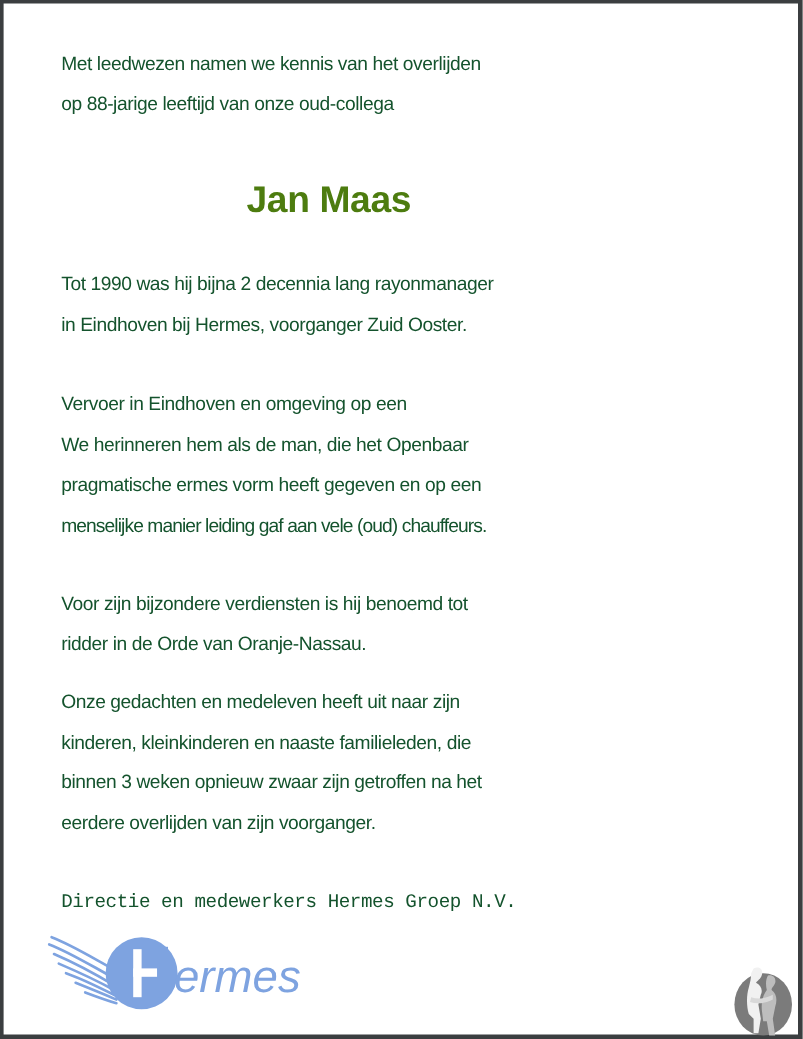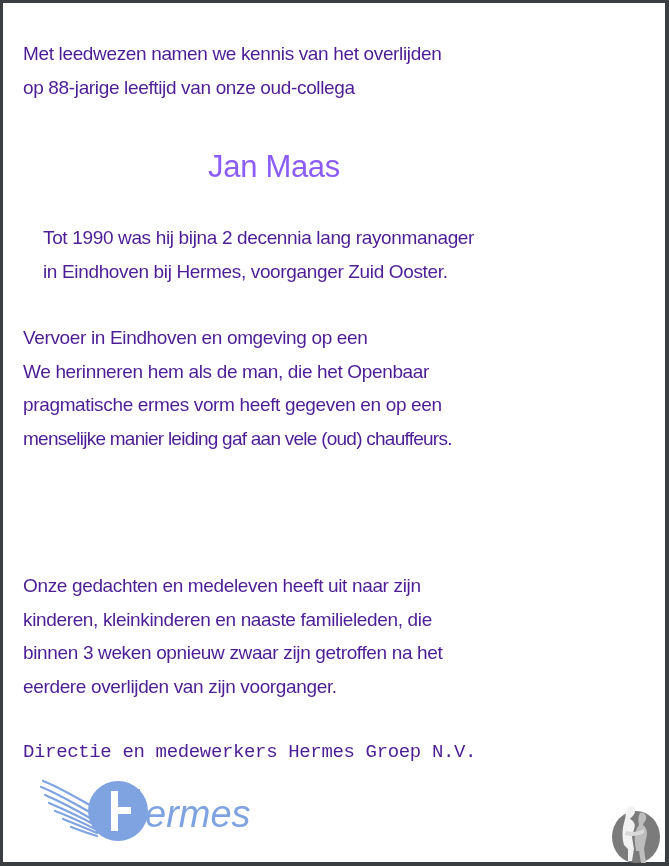--- a/index.html
+++ b/index.html
@@ -20,39 +20,39 @@
       border-top: 3px solid #3b3e40;
       border-left: 3px solid #3b3e40;
       border-right: 4px solid #3b3e40;
       border-bottom: 4px solid #3b3e40;
       background: #ffffff;
       color: #2e2e2e;
       font-family: "Liberation Sans", sans-serif;
     }
     .text {
       position: absolute;
-      left: 20px;
+      left: 48px;
       margin: 0;
-      font-size: 19px;
+      font-size: 16px;
       line-height: 33.5px;
       letter-spacing: -0.35px;
-      color: #4c1d95;
+      color: #14532d;
       white-space: nowrap;
     }
     .text span { display: block; }
     .name {
       position: absolute;
       left: 0;
       width: 542px;
       top: 144px;
       text-align: center;
-      font-weight: normal;
+      font-weight: bold;
       font-size: 31px;
       line-height: 40px;
-      color: #8b5cf6;
+      color: #4d7c0f;
       letter-spacing: -0.3px;
     }
     .logo {
       position: absolute;
       left: 36px;
       top: 772px;
       width: 230px;
       height: 70px;
     }
     .memorial-icon {
@@ -68,32 +68,36 @@
 
 <div class="frame">
 
   <p class="text" style="top:34px;">
     <span>Met leedwezen namen we kennis van het overlijden</span>
     <span>op 88-jarige leeftijd van onze oud-collega</span>
   </p>
 
   <div class="name">Jan Maas</div>
 
-  <p class="text" style="top:218px;margin-left:20px;">
+  <p class="text" style="top:218px;">
     <span>Tot 1990 was hij bijna 2 decennia lang rayonmanager</span>
     <span>in Eindhoven bij Hermes, voorganger Zuid Ooster.</span>
   </p>
 
   <p class="text" style="top:318px;">
     <span>Vervoer in Eindhoven en omgeving op een</span>
     <span>We herinneren hem als de man, die het Openbaar</span>
     <span>pragmatische ermes vorm heeft gegeven en op een</span>
     <span style="letter-spacing:-0.75px;">menselijke manier leiding gaf aan vele (oud) chauffeurs.</span>
   </p>
 
+  <p class="text" style="top:484px;">
+    <span>Voor zijn bijzondere verdiensten is hij benoemd tot</span>
+    <span>ridder in de Orde van Oranje-Nassau.</span>
+  </p>
 
   <p class="text" style="top:566px;">
     <span>Onze gedachten en medeleven heeft uit naar zijn</span>
     <span>kinderen, kleinkinderen en naaste familieleden, die</span>
     <span>binnen 3 weken opnieuw zwaar zijn getroffen na het</span>
     <span>eerdere overlijden van zijn voorganger.</span>
   </p>
 
   <p class="text" style="top:733px;font-family:Liberation Mono, monospace;">
     <span>Directie en medewerkers Hermes Groep N.V.</span>

